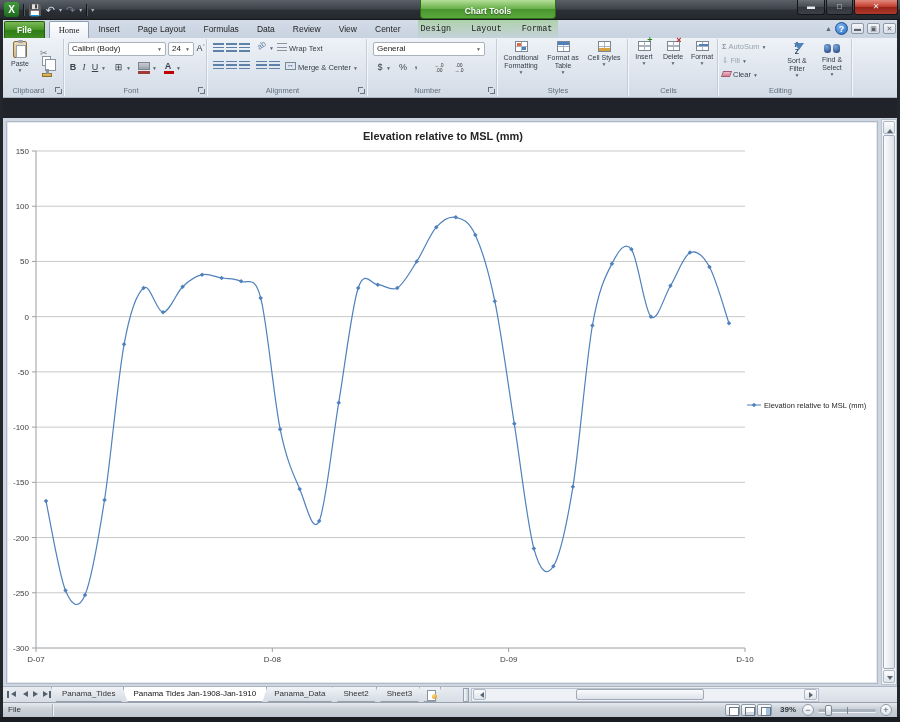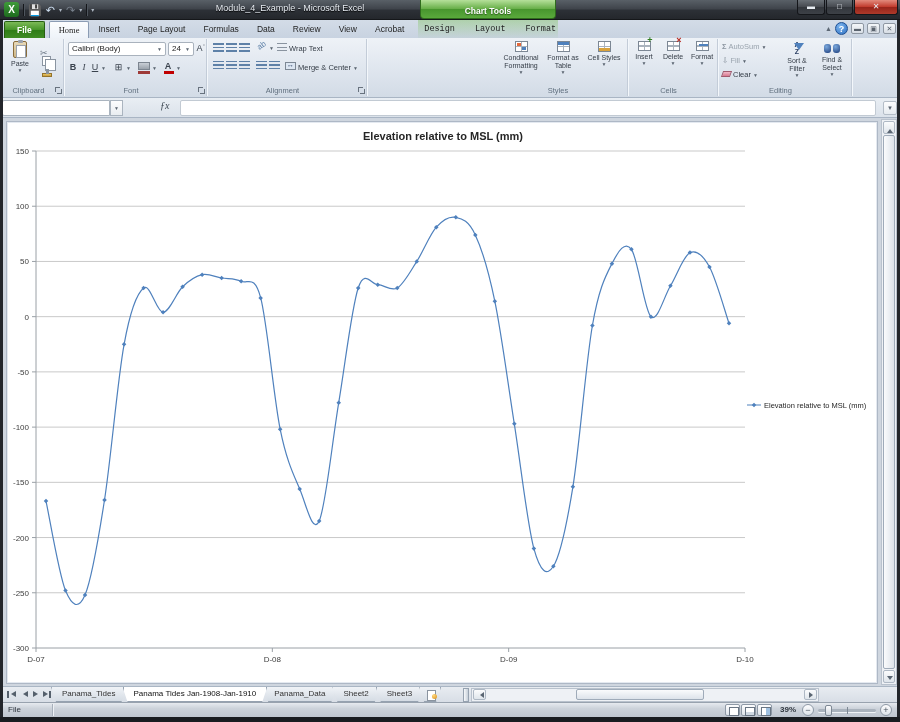--- a/index.html
+++ b/index.html
@@ -211,21 +211,20 @@
       <div class="excel-logo">X</div>
       <div class="qat-sep"></div>
       <div class="qat-btn save">💾</div>
       <div class="qat-btn">↶</div>
       <div class="qat-caret">▾</div>
       <div class="qat-btn redo">↷</div>
       <div class="qat-caret">▾</div>
       <div class="qat-sep"></div>
       <div class="qat-caret">▾</div>
     </div>
-    <div class="title-text">Module_4_Example - Microsoft Excel</div>
     <div class="ctx-group">
       <span>Chart Tools</span>
     </div>
     <div class="caption-btns">
       <div class="cap min">▬</div>
       <div class="cap max">□</div>
       <div class="cap close">✕</div>
     </div>
   </div>
 
@@ -233,21 +232,21 @@
     <div class="ctx-wash"></div>
     <div class="rtabs" id="ribbon-tabs">
         <div class="rtab file">File</div>
         <div class="rtab active">Home</div>
         <div class="rtab ">Insert</div>
         <div class="rtab ">Page Layout</div>
         <div class="rtab ">Formulas</div>
         <div class="rtab ">Data</div>
         <div class="rtab ">Review</div>
         <div class="rtab ">View</div>
-        <div class="rtab ">Acrobat</div>
+        <div class="rtab ">Center</div>
         <div class="rtab contextual">Design</div>
         <div class="rtab contextual">Layout</div>
         <div class="rtab contextual">Format</div>
       </div>
     <div class="wb-ctrls">
       <div class="wb-chevron">▲</div>
       <div class="help-btn">?</div>
       <div class="wbtn">▬</div>
       <div class="wbtn">▣</div>
       <div class="wbtn">✕</div>
@@ -322,20 +321,34 @@
         <div class="ic-bars"></div>
       </div>
       <div style="position:absolute;left:78px;top:23px;font-size:7.5px;color:#343c46;">
         <span class="ic-merge"></span><span>Merge &amp; Center</span>
         <span class="carets">▼</span>
       </div>
       <div class="rgroup-label">Alignment</div>
       <div class="launcher"></div>
     </div>
 
+    <div class="rgroup" style="left:367px;width:130px;">
+      <div class="combo" style="left:6px;top:3px;width:112px;">
+        <span class="cv">General</span>
+        <span class="ca">▼</span>
+      </div>
+      <div class="sbtn" style="left:8px;top:22px;width:10px;"><span>$</span></div>
+      <div class="carets" style="position:absolute;left:19px;top:27px;">▼</div>
+      <div class="sbtn" style="left:30px;top:22px;width:12px;"><span>%</span></div>
+      <div class="sbtn" style="left:45px;top:20px;width:8px;font-weight:bold;"><span>,</span></div>
+      <div class="dec-btn" style="left:64px;top:24px;">←.0<br>.00</div>
+      <div class="dec-btn" style="left:84px;top:24px;">.00<br>→.0</div>
+      <div class="rgroup-label">Number</div>
+      <div class="launcher"></div>
+    </div>
 
     <div class="rgroup" style="left:497px;width:131px;">
       <div class="bigbtn" style="left:2px;width:44px;">
         <div class="ic-grid cf"></div>
         <div class="cap2">Conditional Formatting</div>
         <div class="carets">▼</div>
       </div>
       <div class="bigbtn" style="left:46px;width:40px;">
         <div class="ic-grid fat"></div>
         <div class="cap2">Format as Table</div>
@@ -385,27 +398,20 @@
       </div>
       <div class="bigbtn" style="left:97px;width:34px;">
         <div class="ic-bino"></div>
         <div class="cap2">Find &amp; Select</div>
         <div class="carets">▼</div>
       </div>
       <div class="rgroup-label">Editing</div>
     </div>
   </div>
 
-  <div class="fbar">
-    <input class="namebox" value="" style="">
-    <div class="namebox-drop">▼</div>
-    <div class="fxlbl">ƒx</div>
-    <input class="finput" value="" style="">
-    <div class="fbar-exp">▼</div>
-  </div>
 
   <div class="worksheet">
     <div class="chart-frame">
       <svg id="chart-svg" width="870" height="561" viewBox="0 0 870 561" font-family="Liberation Sans, sans-serif">
           <line x1="29" x2="738" y1="29" y2="29" stroke="#C9C9C9" stroke-width="1"></line>
           <line x1="25" x2="29" y1="29" y2="29" stroke="#9AA0A6"></line>
           <text x="22" y="32" text-anchor="end" font-size="8" fill="#404040">150</text>
           <line x1="29" x2="738" y1="84.22222222222223" y2="84.22222222222223" stroke="#C9C9C9" stroke-width="1"></line>
           <line x1="25" x2="29" y1="84.22222222222223" y2="84.22222222222223" stroke="#9AA0A6"></line>
           <text x="22" y="87.22222222222223" text-anchor="end" font-size="8" fill="#404040">100</text>

